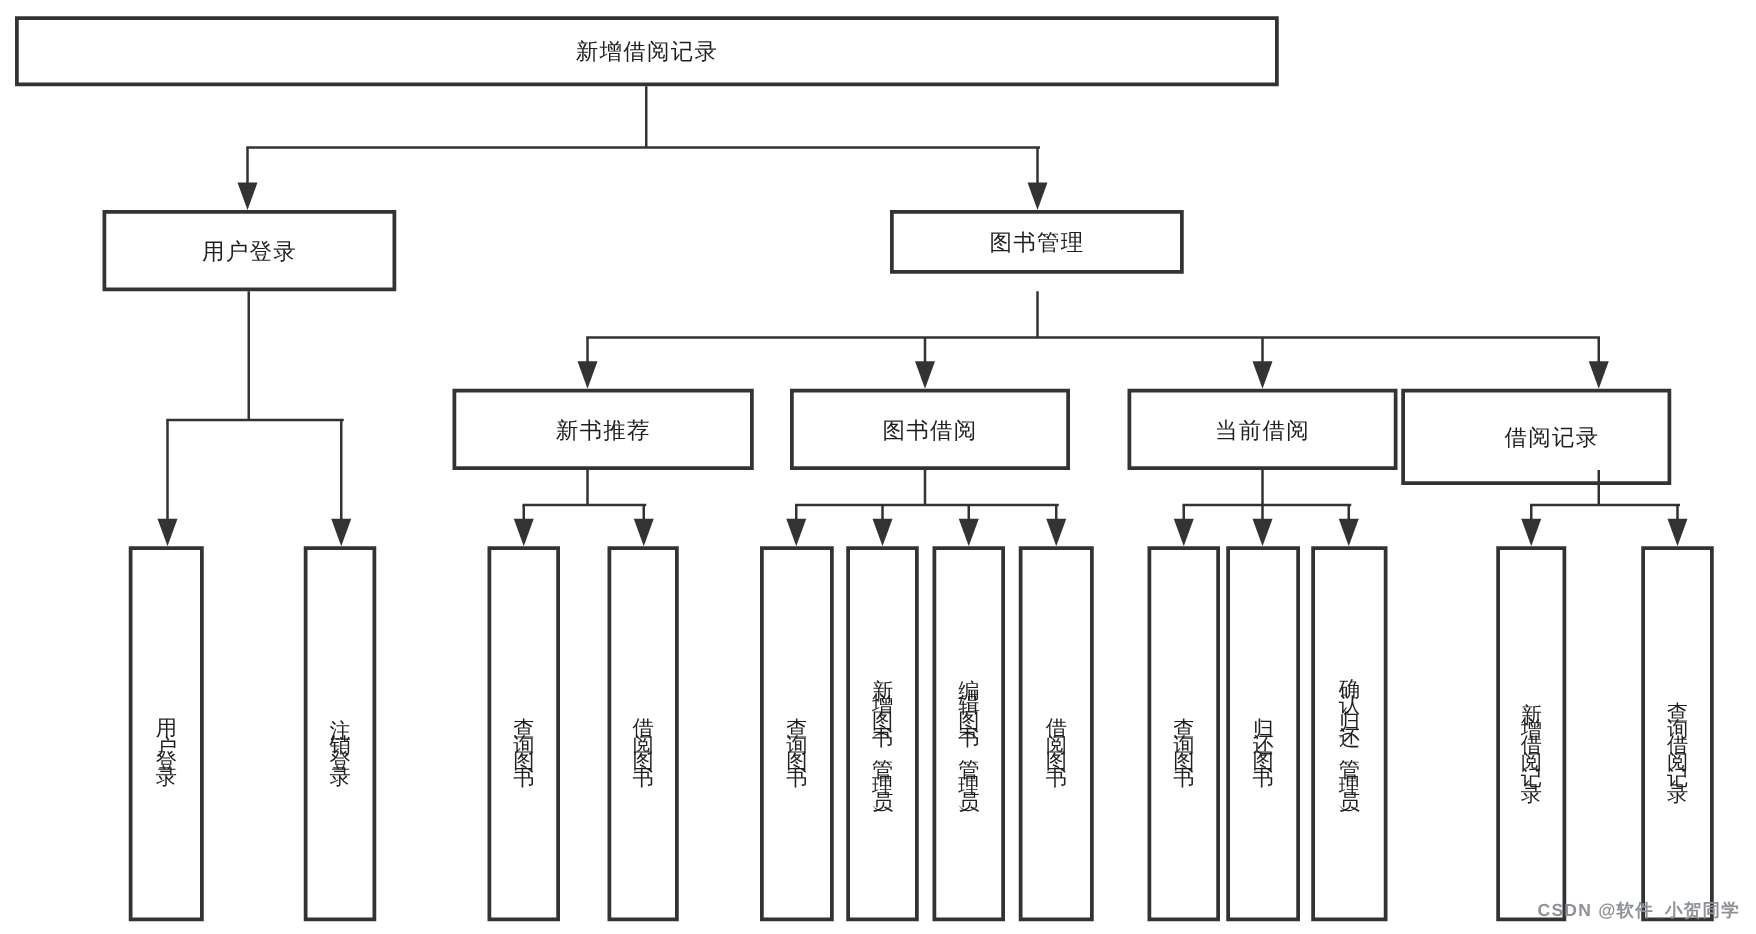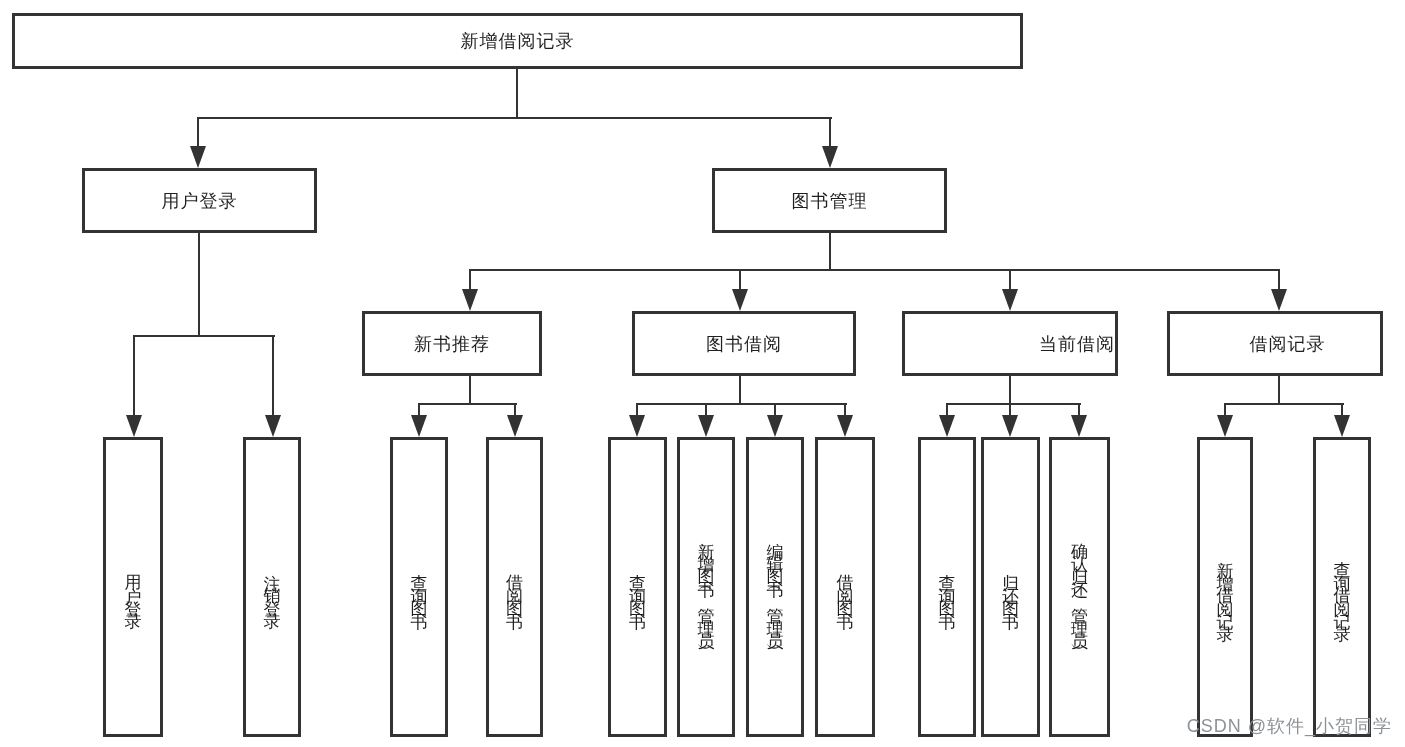--- a/index.html
+++ b/index.html
@@ -34,50 +34,50 @@
     content:'';position:absolute;left:7px;top:0;bottom:20px;width:2px;
     background:var(--line,#333);
   }
   .arrow::after{
     content:'';position:absolute;left:0;bottom:0;width:0;height:0;
     border-left:8px solid transparent;border-right:8px solid transparent;
     border-top:22px solid var(--line,#333);
   }
   .watermark{
     position:absolute;right:13px;bottom:9px;
-    font-size:18px;color:var(--watermark,#8d9298);
-    letter-spacing:1px;white-space:nowrap;
+    font-size:14px;color:var(--watermark,#8d9298);
+    letter-spacing:1px;white-space:nowrap;font-weight:bold;
   }
 </style>
 </head>
 <body>
 
 <div class="stage">
 
   <div class="node" style="left:12px;top:13px;width:1011px;height:56px;">
     <span>新增借阅记录</span>
   </div>
 
   <div class="node" style="left:82px;top:168px;width:235px;height:65px;">
     <span>用户登录</span>
   </div>
-  <div class="node" style="left:712px;top:168px;width:235px;height:65px;">
+  <div class="node" style="left:712px;top:168px;width:235px;height:51px;">
     <span>图书管理</span>
   </div>
 
-  <div class="node" style="left:362px;top:311px;width:180px;height:65px;">
+  <div class="node" style="left:362px;top:311px;width:241px;height:65px;">
     <span>新书推荐</span>
   </div>
   <div class="node" style="left:632px;top:311px;width:224px;height:65px;">
     <span>图书借阅</span>
   </div>
-  <div class="node" style="left:902px;top:311px;width:216px;height:65px;justify-content:flex-end;">
+  <div class="node" style="left:902px;top:311px;width:216px;height:65px;">
     <span>当前借阅</span>
   </div>
-  <div class="node" style="left:1167px;top:311px;width:216px;height:65px;padding-left:25px;">
+  <div class="node" style="left:1121px;top:311px;width:216px;height:77px;padding-left:25px;">
     <span>借阅记录</span>
   </div>
 
   <div class="leaf" style="left:103px;width:60px;">
     <span class="vtext">用户登录</span>
   </div>
   <div class="leaf" style="left:243px;width:58px;">
     <span class="vtext">注销登录</span>
   </div>
   <div class="leaf" style="left:390px;width:58px;">

